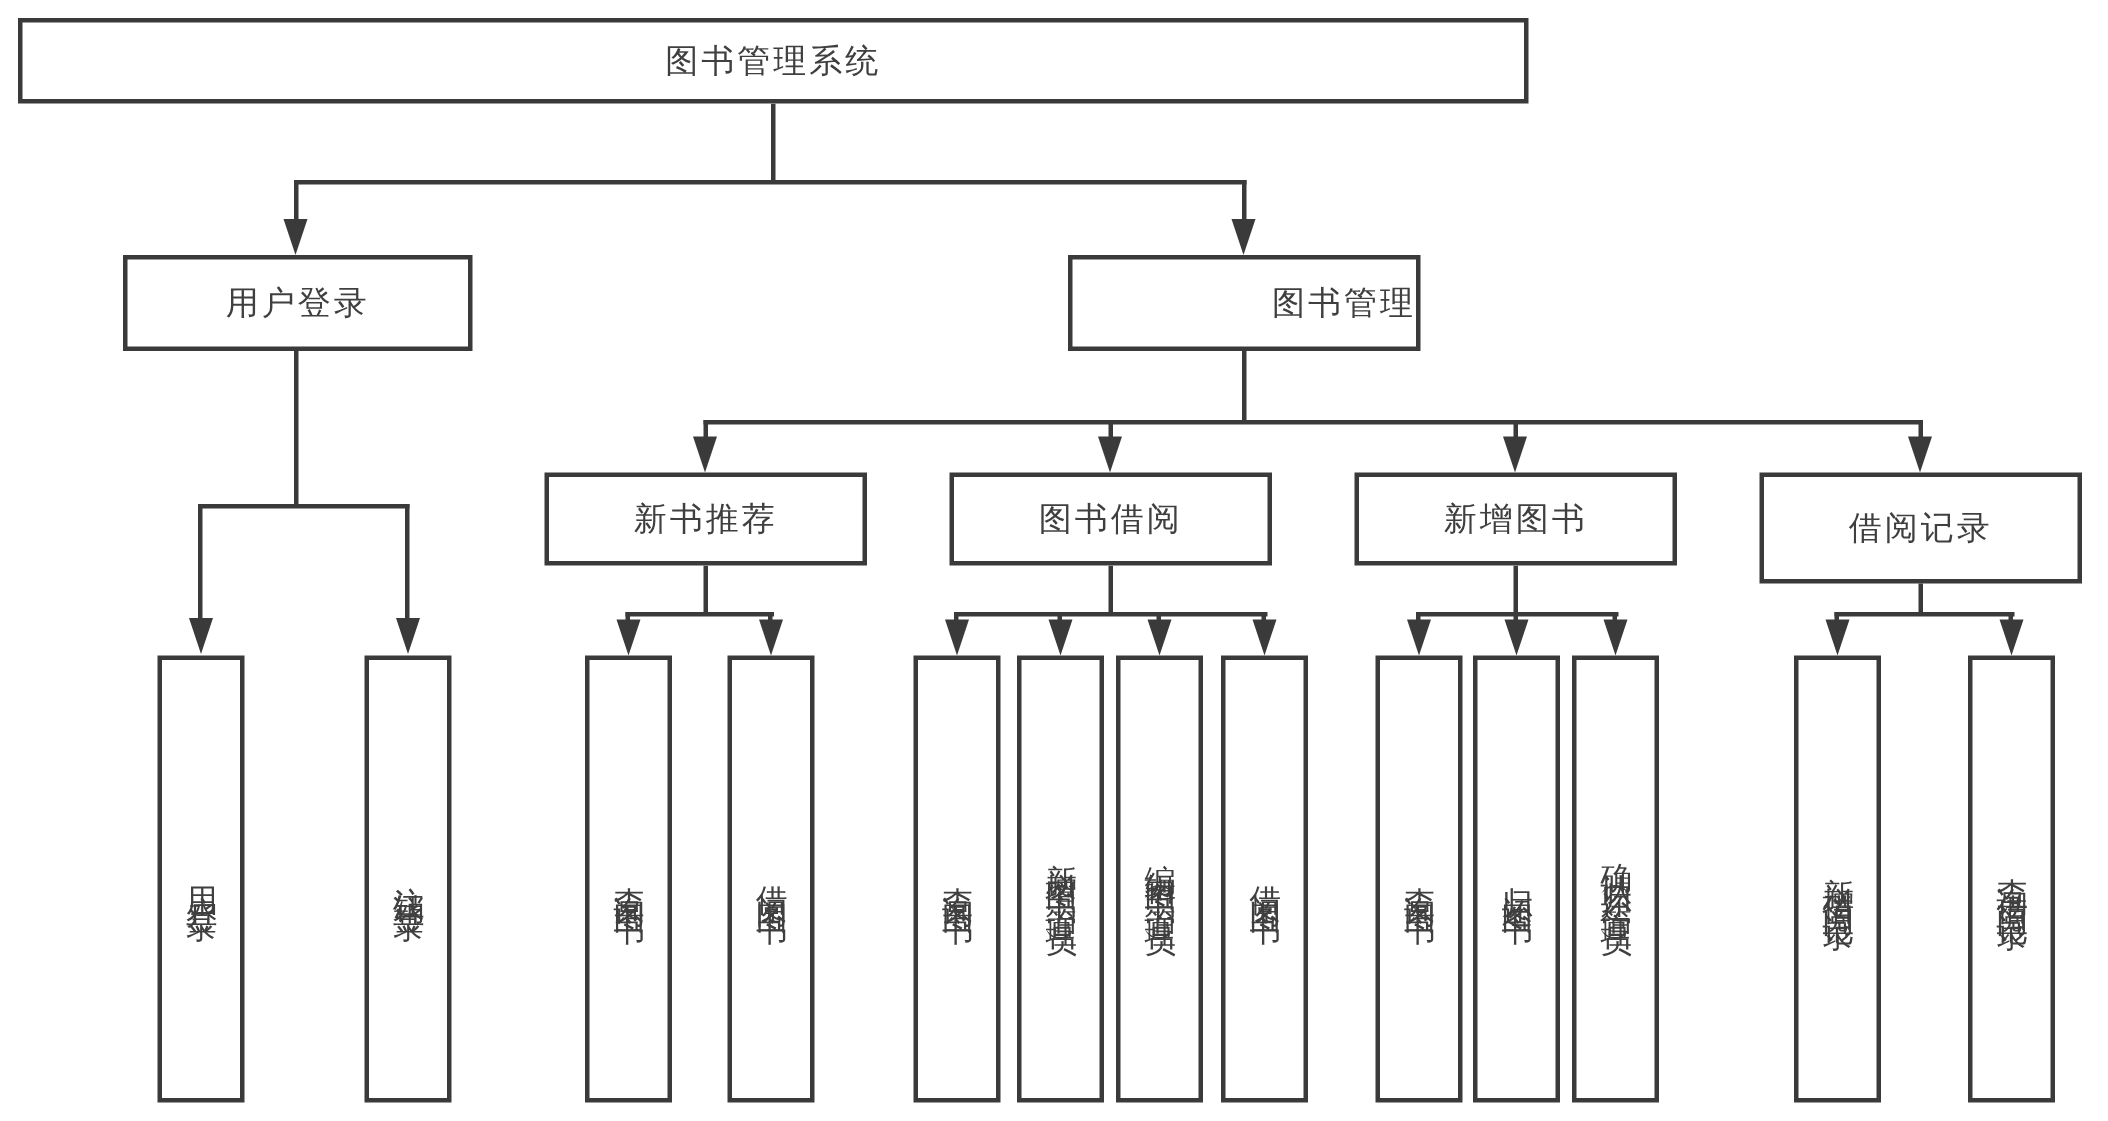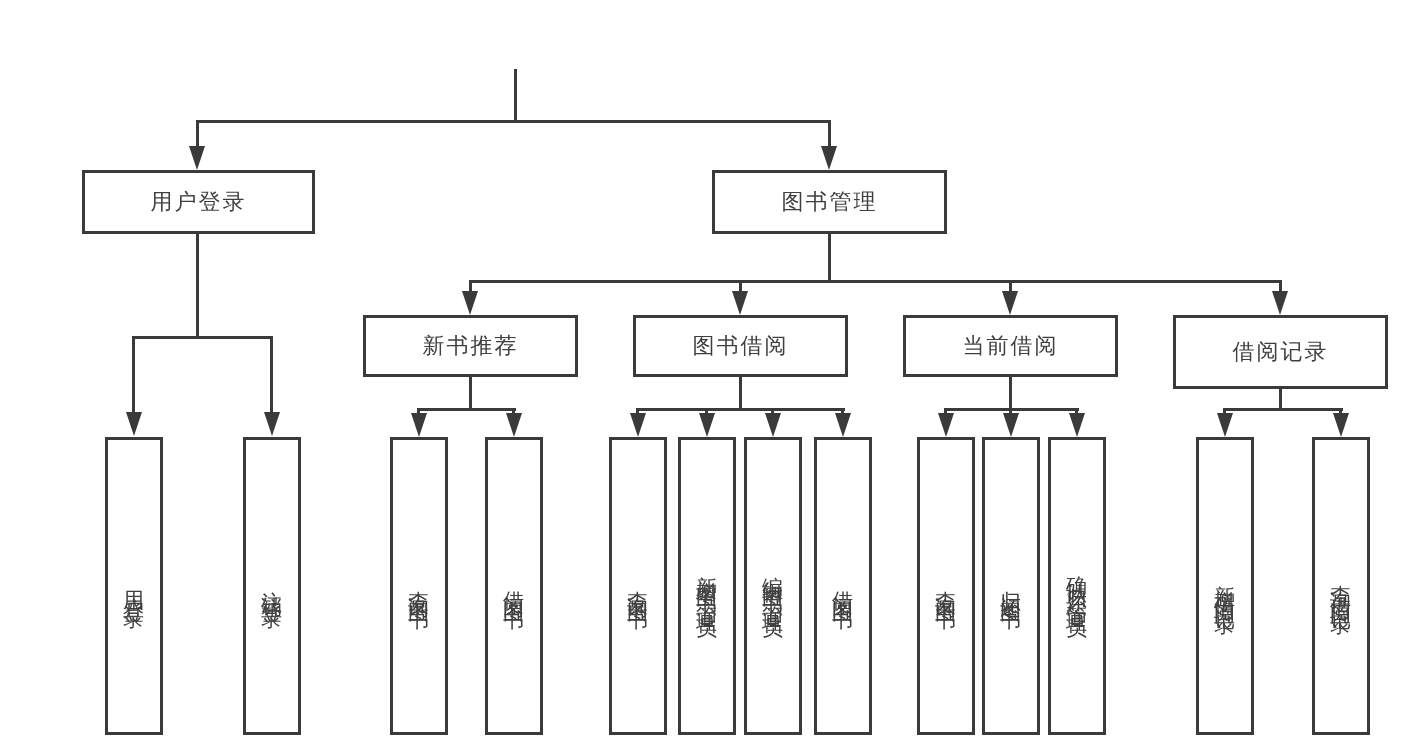--- a/index.html
+++ b/index.html
@@ -53,32 +53,35 @@
     color:var(--wm);font-size:19px;letter-spacing:1px;
     text-shadow:1px 1px 0 #fff,-1px -1px 0 #fff;
     z-index:5;white-space:nowrap;
   }
 </style>
 </head>
 <body>
 
 <div class="canvas">
 
+  <div class="box" style="left:12px;top:12px;width:1007px;height:57px;">
+    <span>图书管理系统</span>
+  </div>
 
   <div class="vline" style="left:514px;top:69px;height:51px;"></div>
   <div class="hline" style="left:196px;top:120px;width:635px;"></div>
   <div class="vline" style="left:196px;top:120px;height:28px;"></div>
   <div class="arrow" style="left:189px;top:146px;"></div>
   <div class="vline" style="left:828px;top:120px;height:28px;"></div>
   <div class="arrow" style="left:821px;top:146px;"></div>
 
   <div class="box" style="left:82px;top:170px;width:233px;height:64px;">
     <span>用户登录</span>
   </div>
-  <div class="box" style="left:712px;top:170px;width:235px;height:64px;">
+  <div class="box" style="left:712px;top:170px;width:235px;height:64px;justify-content:flex-end;">
     <span>图书管理</span>
   </div>
 
   <div class="vline" style="left:196px;top:234px;height:102px;"></div>
   <div class="hline" style="left:132px;top:336px;width:141px;"></div>
   <div class="vline" style="left:132px;top:336px;height:77px;"></div>
   <div class="arrow" style="left:126px;top:412px;"></div>
   <div class="vline" style="left:270px;top:336px;height:77px;"></div>
   <div class="arrow" style="left:264px;top:412px;"></div>
 
@@ -93,21 +96,21 @@
   <div class="vline" style="left:1279px;top:280px;height:14px;"></div>
   <div class="arrow" style="left:1272px;top:291px;"></div>
 
   <div class="box" style="left:633px;top:315px;width:215px;height:62px;">
     <span>图书借阅</span>
   </div>
   <div class="box" style="left:363px;top:315px;width:215px;height:62px;">
     <span>新书推荐</span>
   </div>
   <div class="box" style="left:903px;top:315px;width:215px;height:62px;">
-    <span>当前借阅</span>
+    <span>新增图书</span>
   </div>
   <div class="box" style="left:1173px;top:315px;width:215px;height:74px;">
     <span>借阅记录</span>
   </div>
 
   <div class="vline" style="left:469px;top:377px;height:31px;"></div>
   <div class="hline" style="left:417px;top:408px;width:99px;"></div>
   <div class="vline" style="left:417px;top:408px;height:7px;"></div>
   <div class="arrow" style="left:411px;top:413px;"></div>
   <div class="vline" style="left:512px;top:408px;height:7px;"></div>

